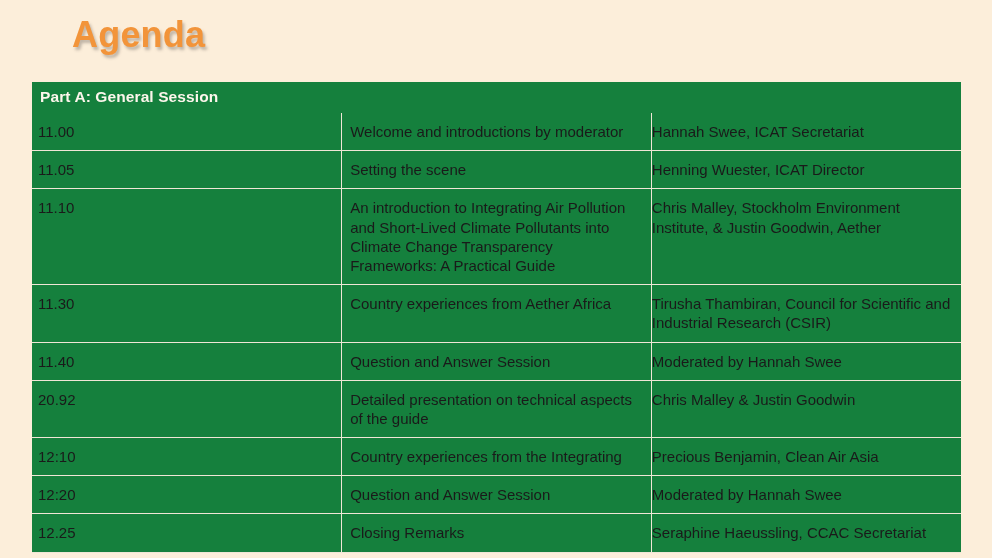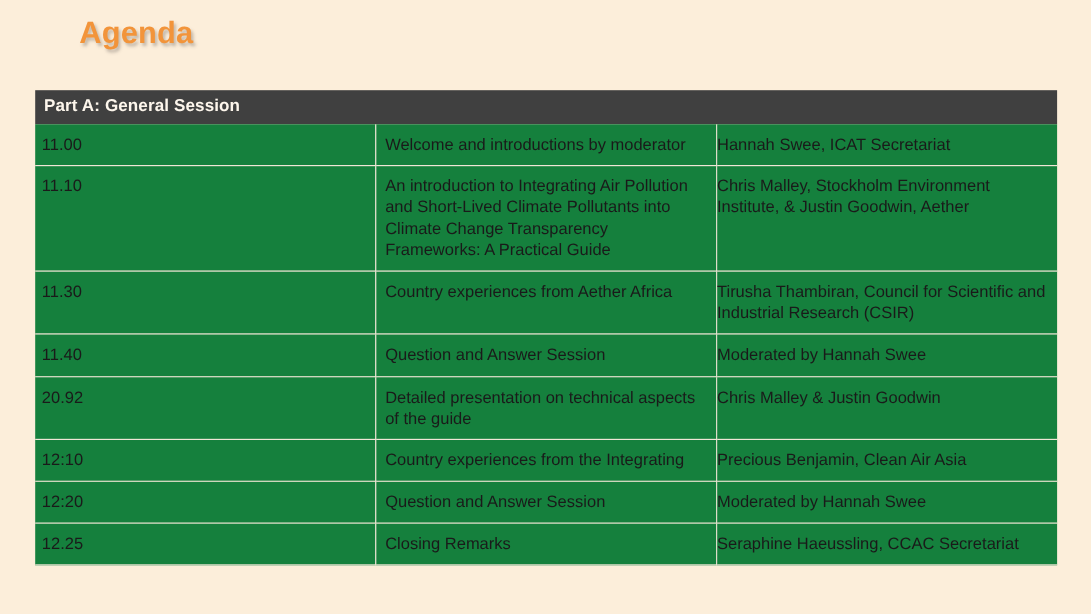--- a/index.html
+++ b/index.html
@@ -16,37 +16,37 @@
   .slide {
     position: relative;
     width: 992px;
     height: 558px;
     background: #FCEEDA;
   }
   .slide-title {
     position: absolute;
     left: 72px;
     top: 14px;
-    font-size: 28px;
+    font-size: 36px;
     font-weight: bold;
     color: #F2943A;
     letter-spacing: 0.2px;
     text-shadow: 2px 3px 3px rgba(120,110,105,0.45);
     line-height: 1.15;
   }
   .agenda-table {
     position: absolute;
     left: 32px;
     top: 82px;
     width: 929px;
     border-collapse: collapse;
     table-layout: fixed;
   }
   .agenda-table tr.section-row td {
-    background: #404040;
+    background: #15803d;
     color: #FDF6EC;
     font-weight: bold;
     font-size: 15.5px;
     padding: 6px 24px 7px 8px;
     border: none;
     letter-spacing: 0.1px;
   }
   .agenda-table tr.item-row td {
     background: #15803d;
     color: #1A1A1A;
@@ -87,20 +87,25 @@
       <tr class="section-row">
         <td colspan="3">Part A: General Session</td>
       </tr>
 
       <tr class="item-row">
         <td class="cell-time">11.00</td>
         <td class="cell-title">Welcome and introductions by moderator</td>
         <td class="cell-speaker">Hannah Swee, ICAT Secretariat</td>
       </tr>
 
+      <tr class="item-row">
+        <td class="cell-time">11.05</td>
+        <td class="cell-title">Setting the scene</td>
+        <td class="cell-speaker">Henning Wuester, ICAT Director</td>
+      </tr>
 
       <tr class="item-row">
         <td class="cell-time">11.10</td>
         <td class="cell-title">An introduction to Integrating Air Pollution and Short-Lived Climate Pollutants into Climate Change Transparency Frameworks: A Practical Guide</td>
         <td class="cell-speaker">Chris Malley, Stockholm Environment Institute, &amp; Justin Goodwin, Aether</td>
       </tr>
 
       <tr class="item-row">
         <td class="cell-time">11.30</td>
         <td class="cell-title">Country experiences from Aether Africa</td>

